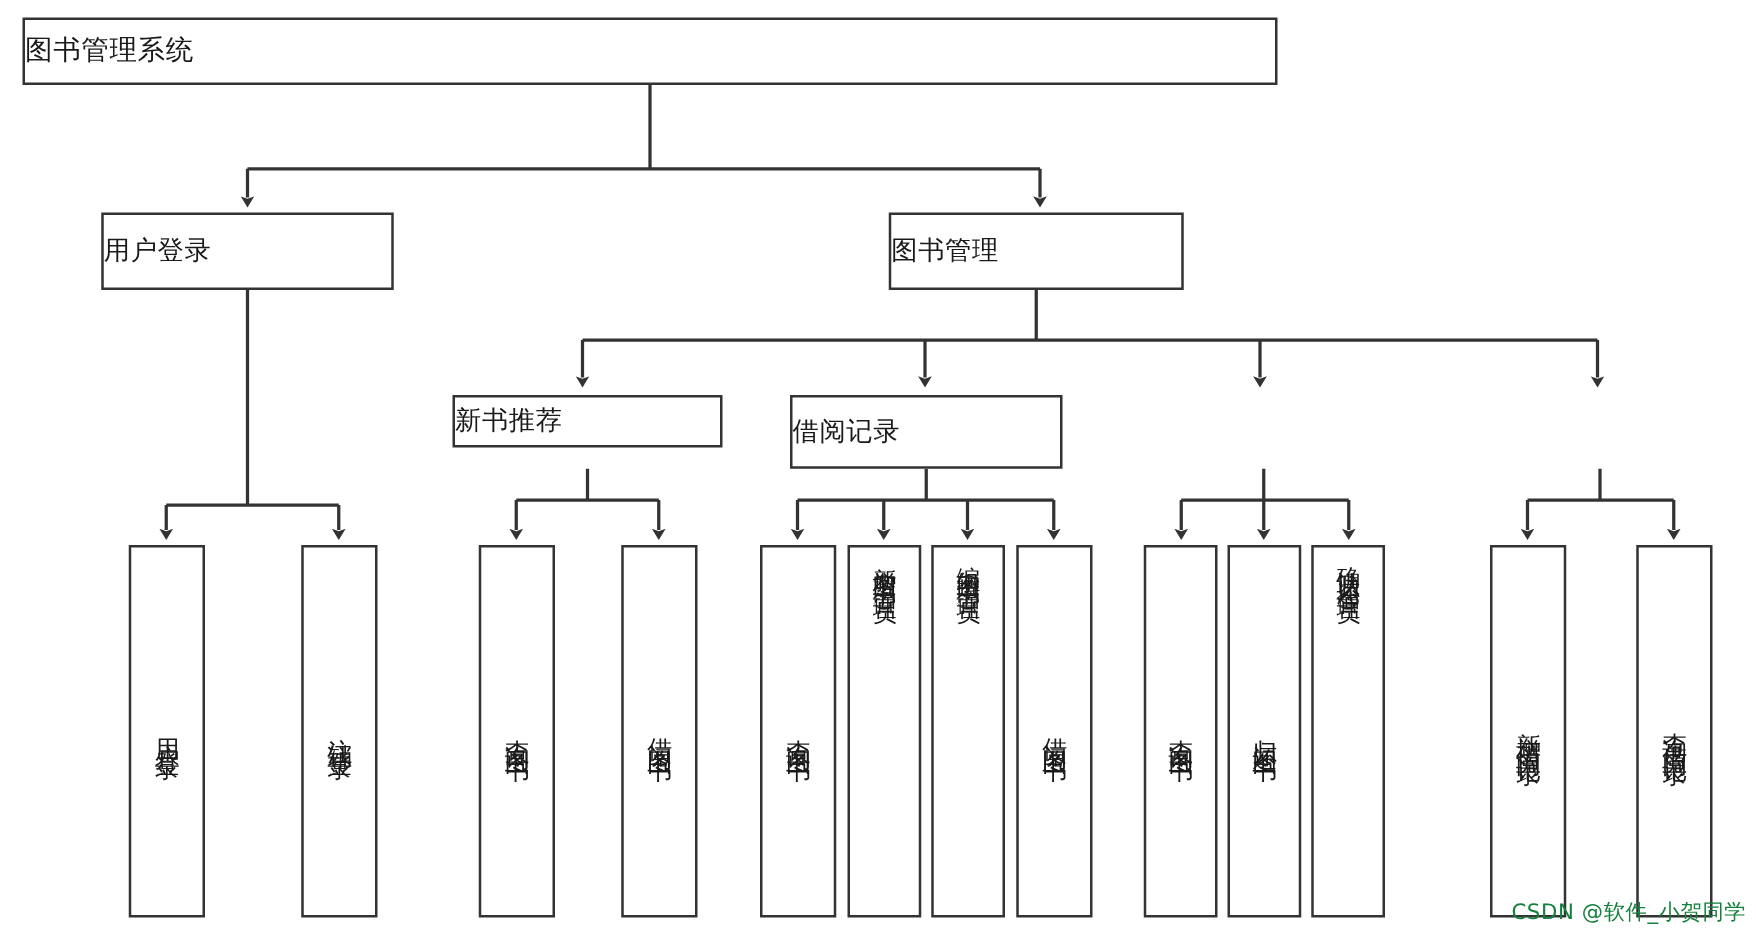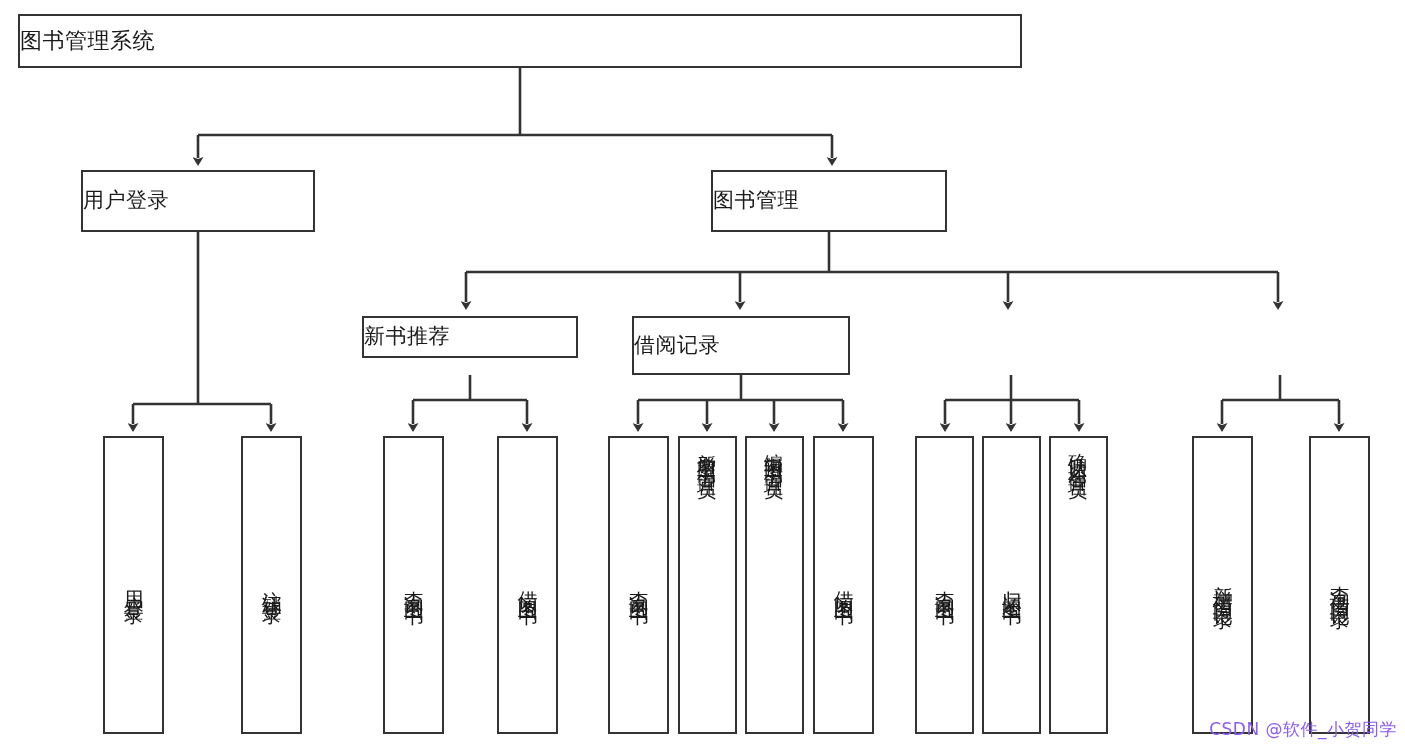--- a/index.html
+++ b/index.html
@@ -67,21 +67,21 @@
     top: 0;
     width: 1405px;
     height: 747px;
     pointer-events: none;
   }
   .watermark {
     position: absolute;
     right: 8px;
     bottom: 6px;
     font-size: 17px;
-    color: #8b5cf6;
+    color: #15803d;
     letter-spacing: 0.5px;
     white-space: nowrap;
   }
 </style>
 </head>
 <body>
 
 <div id="canvas">
 
   <svg class="edges" viewBox="0 0 1405 747">

